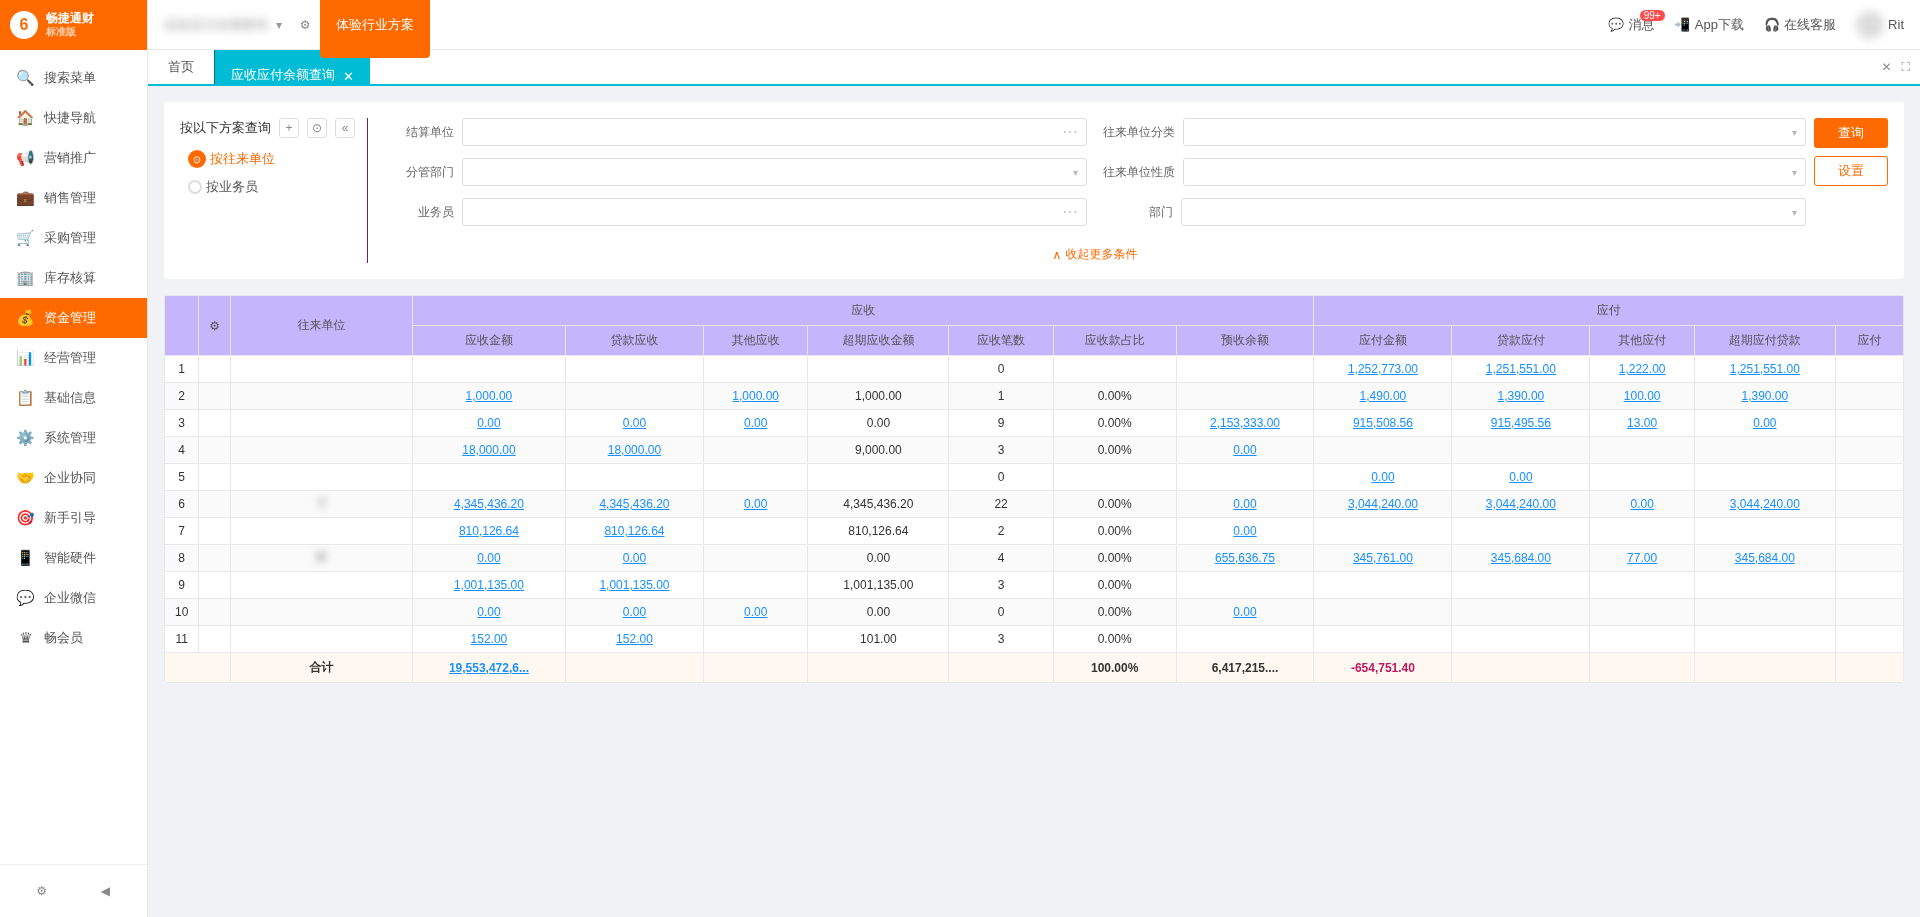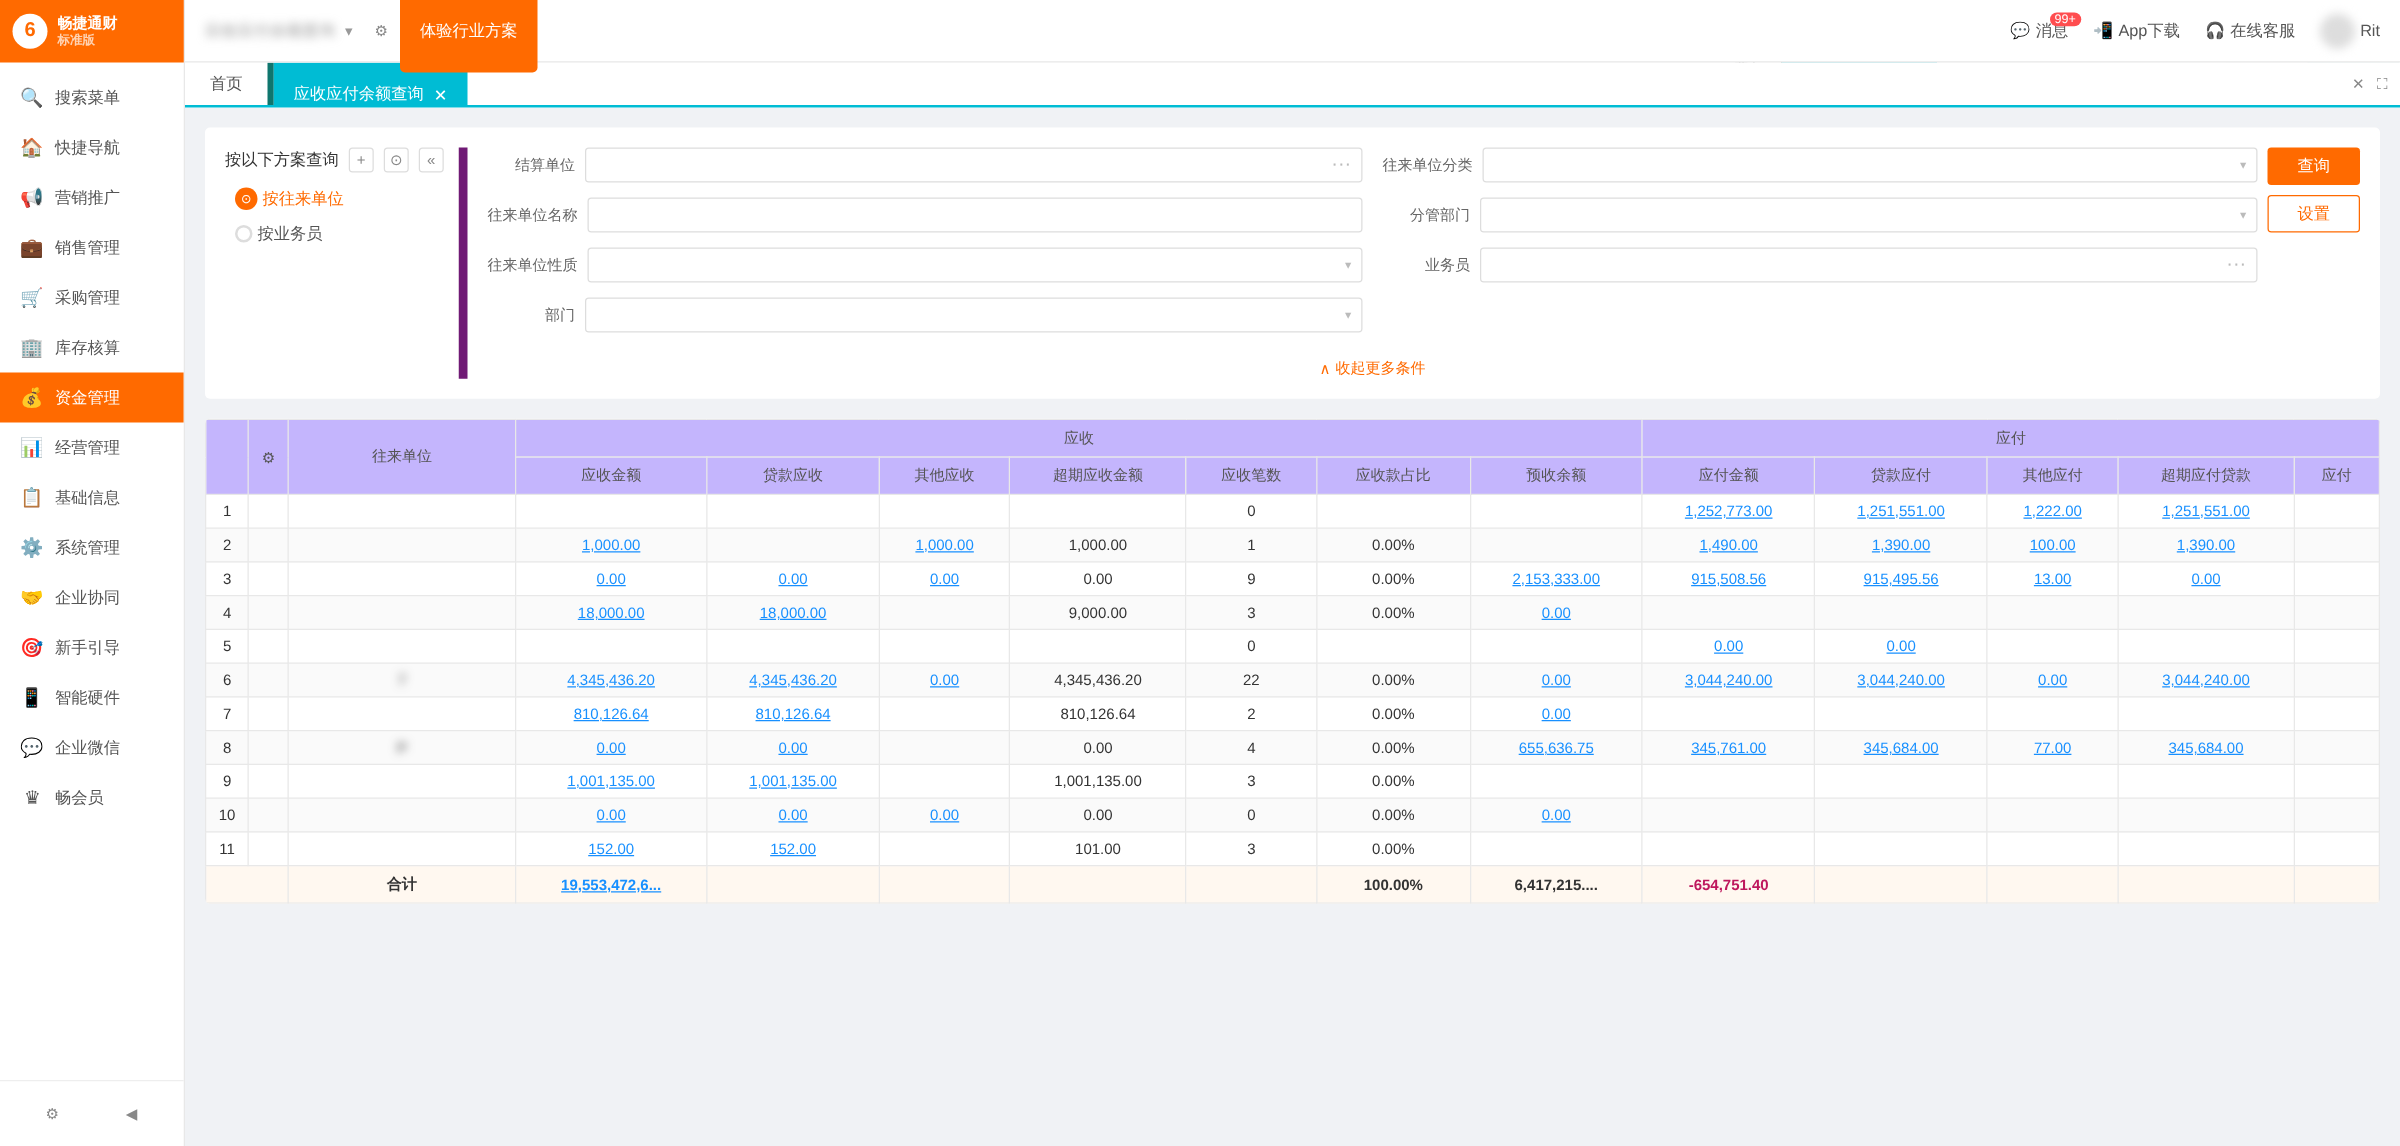--- a/index.html
+++ b/index.html
@@ -42,21 +42,21 @@
     .header-right-item { display: flex; align-items: center; gap: 4px; color: #555; font-size: 13px; cursor: pointer; position: relative; }
     .badge { background: #ff4d4f; color: #fff; border-radius: 10px; font-size: 10px; padding: 0 4px; min-width: 16px; text-align: center; position: absolute; top: -6px; right: -10px; }
     .user-avatar { width: 28px; height: 28px; background: #ddd; border-radius: 50%; }
 
     
     .tabbar {
       position: fixed; left: 148px; top: 50px; right: 0; height: 36px;
       background: #fff; border-bottom: 2px solid #00bcd4; display: flex; align-items: stretch; z-index: 99;
     }
     .tab-home {
-      display: flex; align-items: center; padding: 0 20px; color: #555; font-size: 13px; cursor: pointer; border-right: 5px solid #0f766e;
+      display: flex; align-items: center; padding: 0 20px; color: #555; font-size: 13px; cursor: pointer; border-right: 1px solid #0f766e;
     }
     .tab-active {
       display: flex; align-items: flex-end; padding: 0 16px; background: #00bcd4; color: #fff; font-size: 13px; cursor: pointer;
     }
     .tab-close { margin-left: 8px; cursor: pointer; }
     .tabbar-actions { margin-left: auto; display: flex; align-items: center; padding: 0 10px; gap: 10px; }
 
     
     .main {
       margin-left: 148px; margin-top: 86px; padding: 16px; background: #f0f2f5; min-height: calc(100vh - 86px);
@@ -236,21 +236,21 @@
     <span style="cursor:pointer;color:#888;">⛶</span>
   </div>
 </div>
 
 <div class="main">
 
 
   <div class="filter-section">
     <div class="filter-section-inner">
 
-      <div style="display:flex;flex-direction:column;min-width:160px;border-right:7px solid #701a75;padding-right:12px;margin-right:8px;">
+      <div style="display:flex;flex-direction:column;min-width:160px;border-right:1px solid #701a75;padding-right:12px;margin-right:8px;">
         <div class="filter-header">
           <span class="filter-header-label">按以下方案查询</span>
           <div class="filter-add-btn">+</div>
           <div class="filter-add-btn">⊙</div>
           <div class="filter-add-btn">«</div>
         </div>
         <div class="view-tabs">
           <div style="display:flex;flex-direction:column;gap:10px;">
             <div class="view-tab active">
               <div class="view-tab-icon">⊙</div>
@@ -272,26 +272,20 @@
             <div class="filter-input">
               <span></span>
               <span class="filter-dots">···</span>
             </div>
           </div>
           <div class="filter-item">
             <span class="filter-label">往来单位分类</span>
             <div class="filter-input">
               <span></span>
               <span class="chevron-down">▾</span>
-            </div>
-          </div>
-          <div class="filter-item">
-            <span class="filter-label">往来单位名称</span>
-            <div class="filter-input">
-              <span></span>
             </div>
           </div>
 
           <div class="filter-item">
             <span class="filter-label">分管部门</span>
             <div class="filter-input">
               <span></span>
               <span class="chevron-down">▾</span>
             </div>
           </div>

